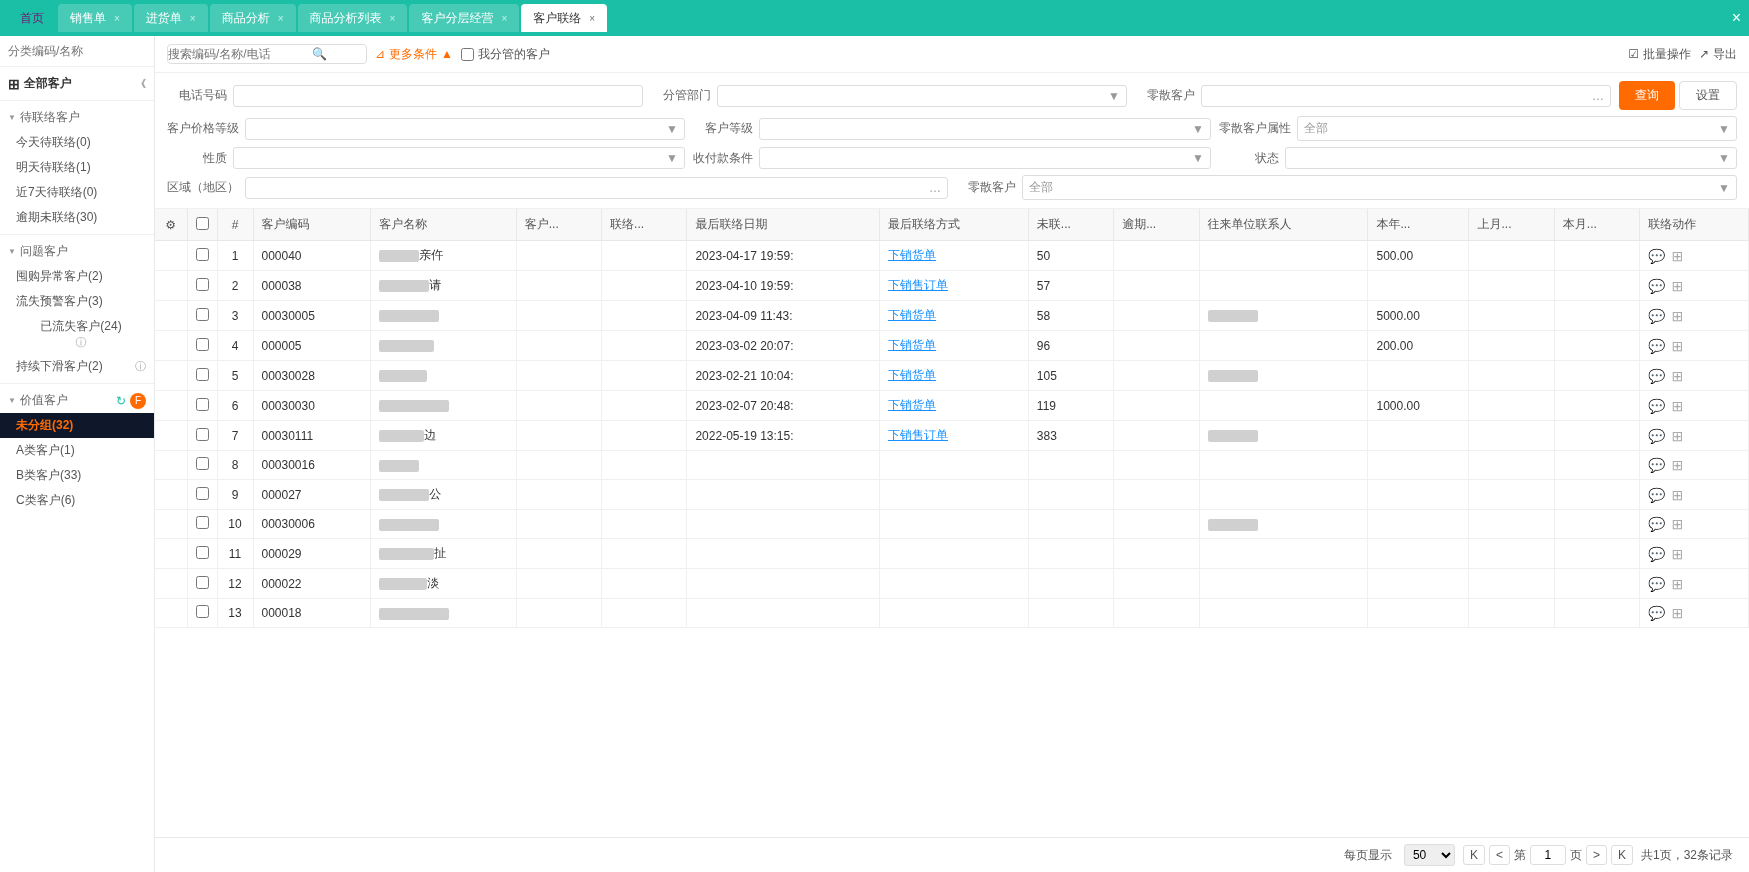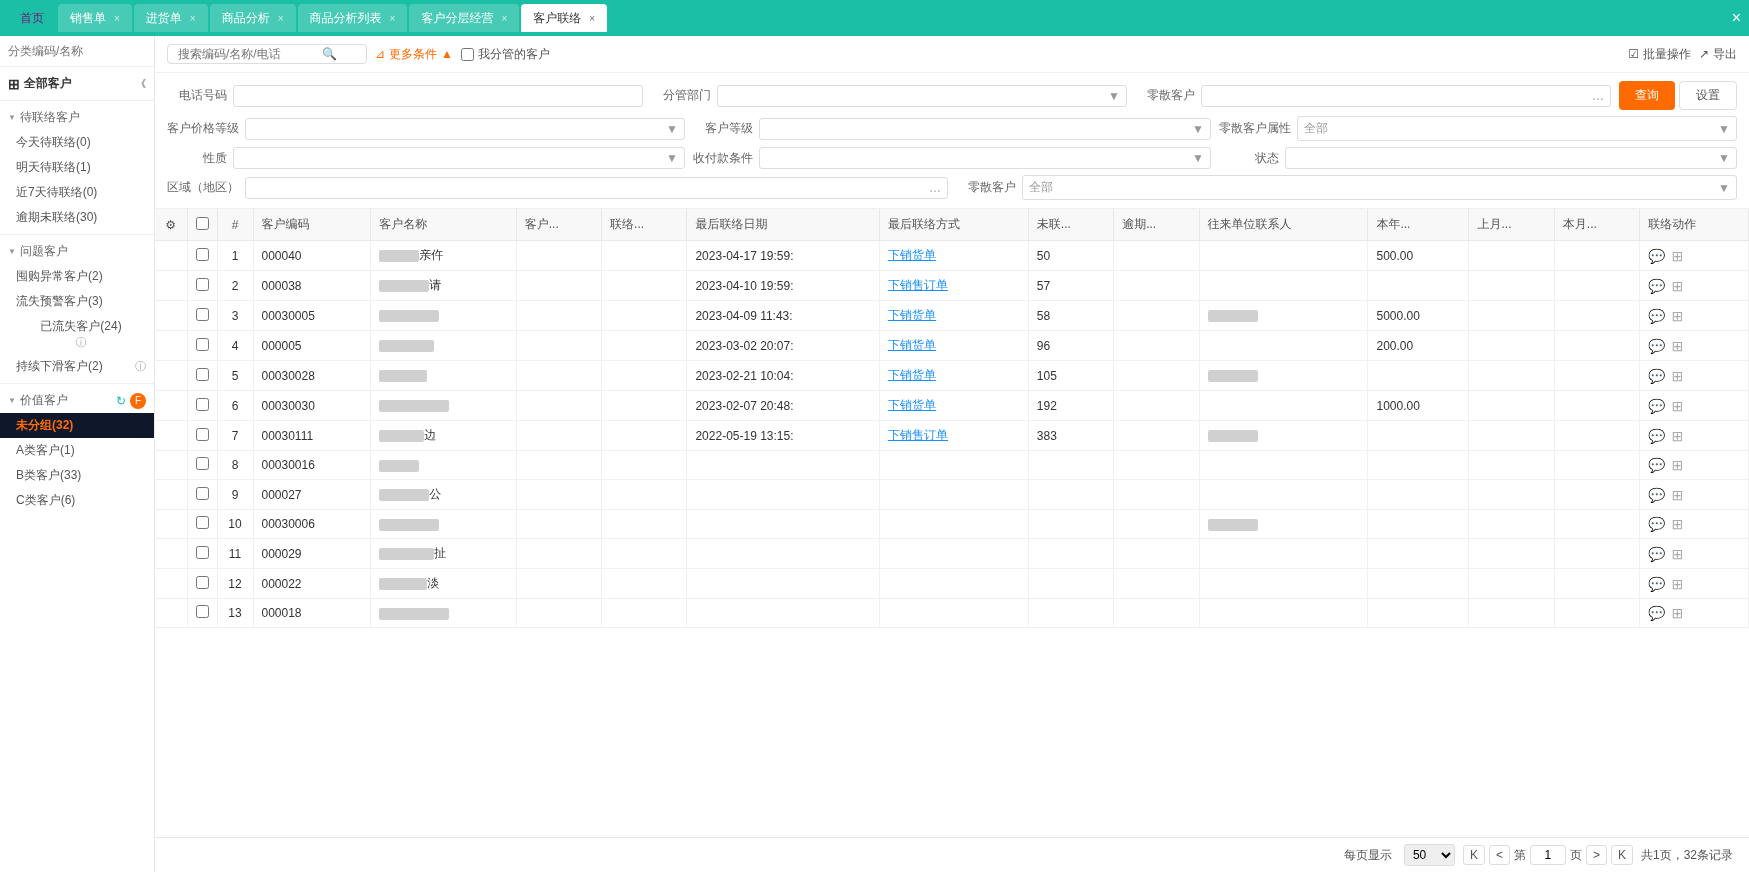--- a/index.html
+++ b/index.html
@@ -113,21 +113,21 @@
       padding: 8px 12px;
       background: #fff;
       border-bottom: 1px solid #f0f0f0;
       gap: 8px;
     }
     .search-input-wrap {
       display: flex;
       align-items: center;
       border: 1px solid #ddd;
       border-radius: 4px;
-      padding: 2px 10px;
+      padding: 2px 0;
       gap: 4px;
       width: 200px;
     }
     .search-input-wrap input {
       border: none;
       outline: none;
       font-size: 12px;
       color: #999;
       width: 140px;
     }
@@ -684,21 +684,21 @@
     <td class="center"><input type="checkbox" style=""></td>
     <td class="center">6</td>
     <td>00030030</td>
     <td>
       <span class="blurred-text" style="width:70px;"></span>
     </td>
     <td></td>
     <td></td>
     <td>2023-02-07 20:48:</td>
     <td><span class="link-text">下销货单</span></td>
-    <td>192</td>
+    <td>119</td>
     <td></td>
     <td></td>
     <td>1000.00</td>
     <td></td>
     <td></td>
     <td>
       <div class="action-icons">
         <span class="action-icon">💬</span>
         <span class="action-icon">⊞</span>
       </div>

